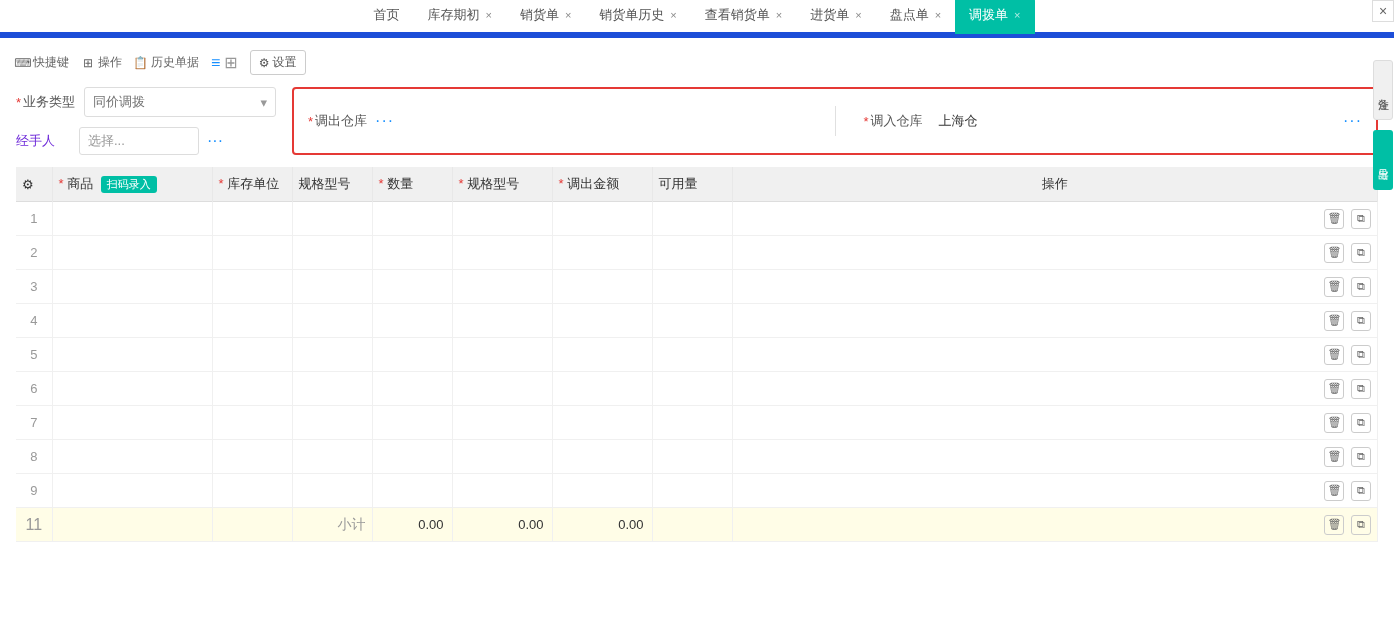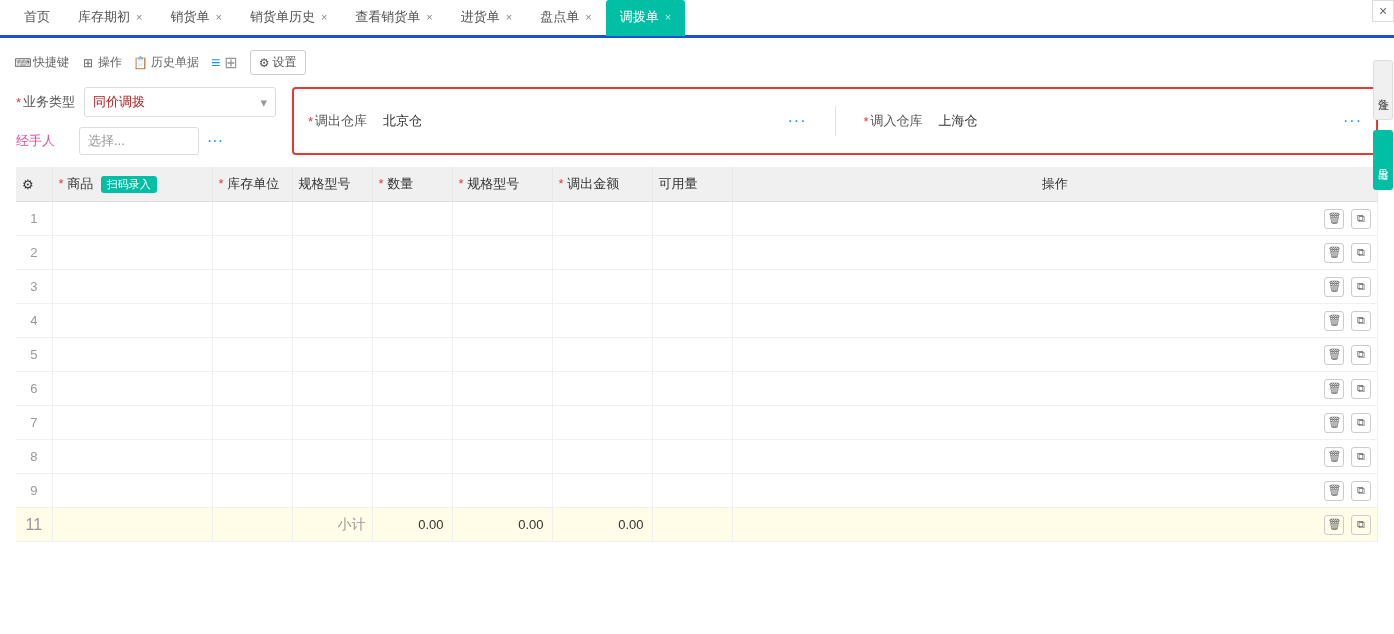--- a/index.html
+++ b/index.html
@@ -2,23 +2,24 @@
 <html><head>
   <meta charset="utf-8">
   <style>
     * { box-sizing: border-box; margin: 0; padding: 0; }
     body { font-family: 'Microsoft YaHei', Arial, sans-serif; font-size: 13px; background: #f5f5f5; color: #333; }
 
     
     .tab-bar {
       display: flex; align-items: center;
       background: #fff;
-      border-bottom: 3px solid #1d4ed8;
+      border-bottom: 6px solid #1d4ed8;
       padding: 0 10px;
       height: 38px;
+      justify-content: center;
     }
     .tab-item {
       display: flex; align-items: center;
       padding: 8px 14px;
       cursor: pointer;
       color: #555;
       font-size: 13px;
       white-space: nowrap;
       border-bottom: 2px solid transparent;
       position: relative;
@@ -118,21 +119,21 @@
       border: 1px solid #ddd;
       border-radius: 3px;
       padding: 4px 8px;
       background: #fff;
       min-height: 30px;
       position: relative;
     }
     .field-value .select-arrow {
       margin-left: auto; color: #999; cursor: pointer;
     }
-    .field-value-text { color: #b91c1c; }
+    .field-value-text { color: #737373; }
 
     .warehouse-field {
       display: flex; align-items: center; flex: 1; gap: 8px;
     }
     .warehouse-label {
       display: flex; align-items: center; gap: 2px;
       color: #555; white-space: nowrap;
     }
     .warehouse-label .required { color: #e53935; }
     .warehouse-value {
@@ -145,21 +146,21 @@
     .warehouse-dots {
       color: #1890ff; cursor: pointer; font-size: 16px; letter-spacing: 1px;
     }
     .warehouse-separator {
       width: 1px; background: #e0e0e0; height: 30px; margin: 0 8px;
     }
 
     .handler-field {
       display: flex; align-items: center; gap: 8px;
     }
-    .handler-label { color: #ec4899; min-width: 40px; }
+    .handler-label { color: #6d28d9; min-width: 40px; }
     .handler-select {
       color: #999; cursor: pointer; border: 1px solid #ddd; border-radius: 3px; padding: 4px 8px; min-width: 120px;
     }
     .handler-dots { color: #1890ff; cursor: pointer; font-size: 16px; }
 
     
     .data-table {
       width: 100%;
       border-collapse: collapse;
       font-size: 13px;
@@ -368,23 +369,20 @@
         <span class="handler-dots">···</span>
       </div>
     </div>
 
     <div class="form-right">
       <div class="warehouse-field">
         <div class="warehouse-label">
           <span class="required">*</span>
           <span>调出仓库</span>
         </div>
-        <div class="warehouse-value">
-          <span>北京仓</span>
-        </div>
         <span class="warehouse-dots">···</span>
       </div>
       <div class="warehouse-separator"></div>
       <div class="warehouse-field">
         <div class="warehouse-label">
           <span class="required">*</span>
           <span>调入仓库</span>
         </div>
         <div class="warehouse-value">
           <span>上海仓</span>

